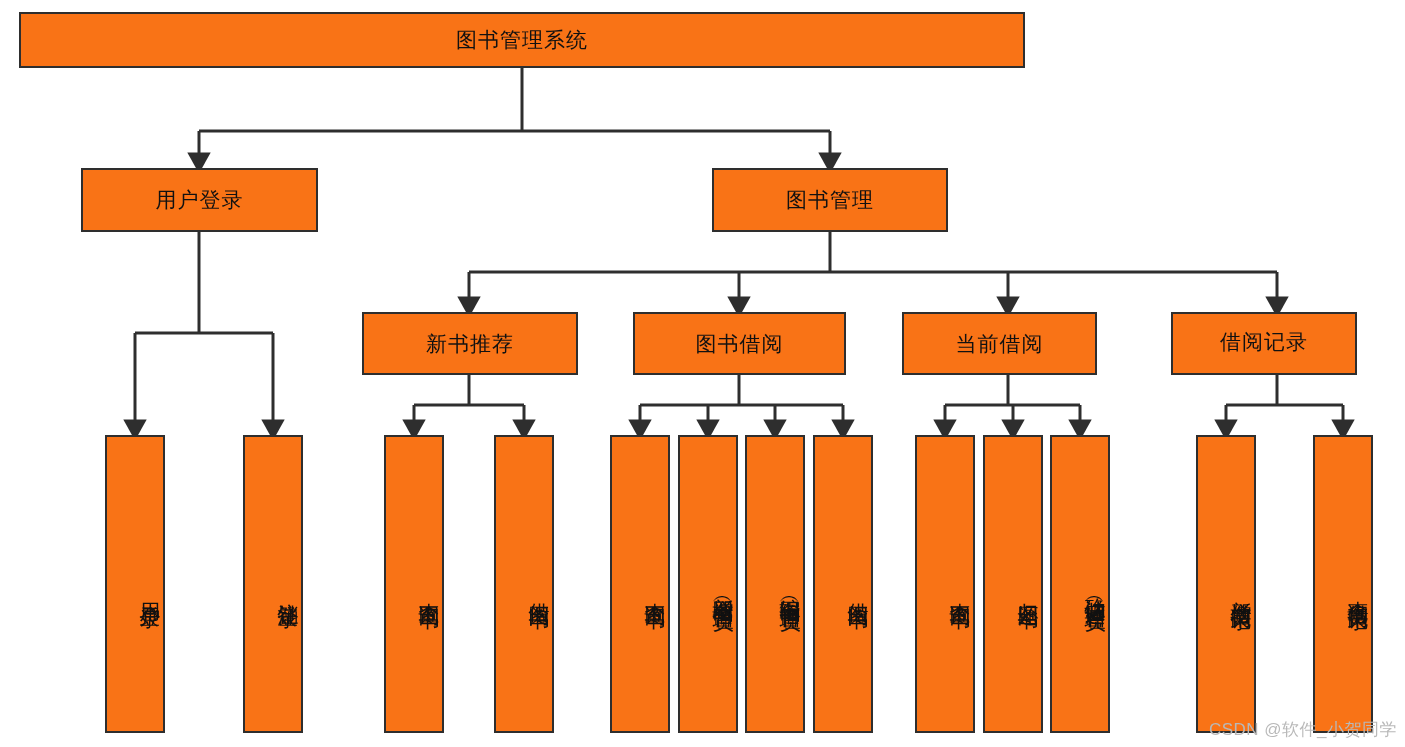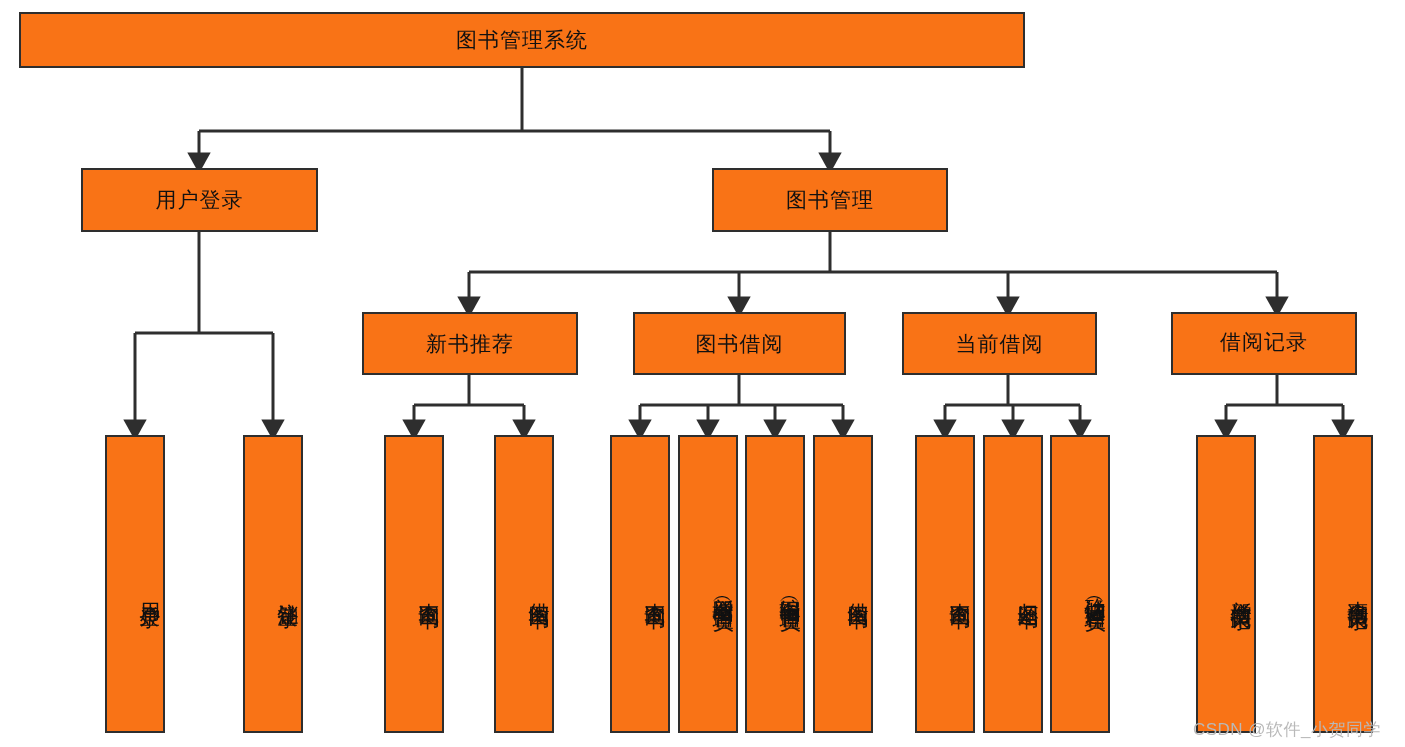--- a/index.html
+++ b/index.html
@@ -54,21 +54,21 @@
   .node .label {
     display: block;
     white-space: pre-line;
   }
   .node.vert .label {
     writing-mode: vertical-rl;
     text-orientation: upright;
   }
   #watermark {
     position: absolute;
-    right: 24px;
+    right: 8px;
     bottom: 6px;
     font-size: 17px;
     color: #b9b9b9;
     letter-spacing: 0.5px;
     user-select: none;
     white-space: nowrap;
     margin-left: 16px;
   }
 </style>
 </head>

